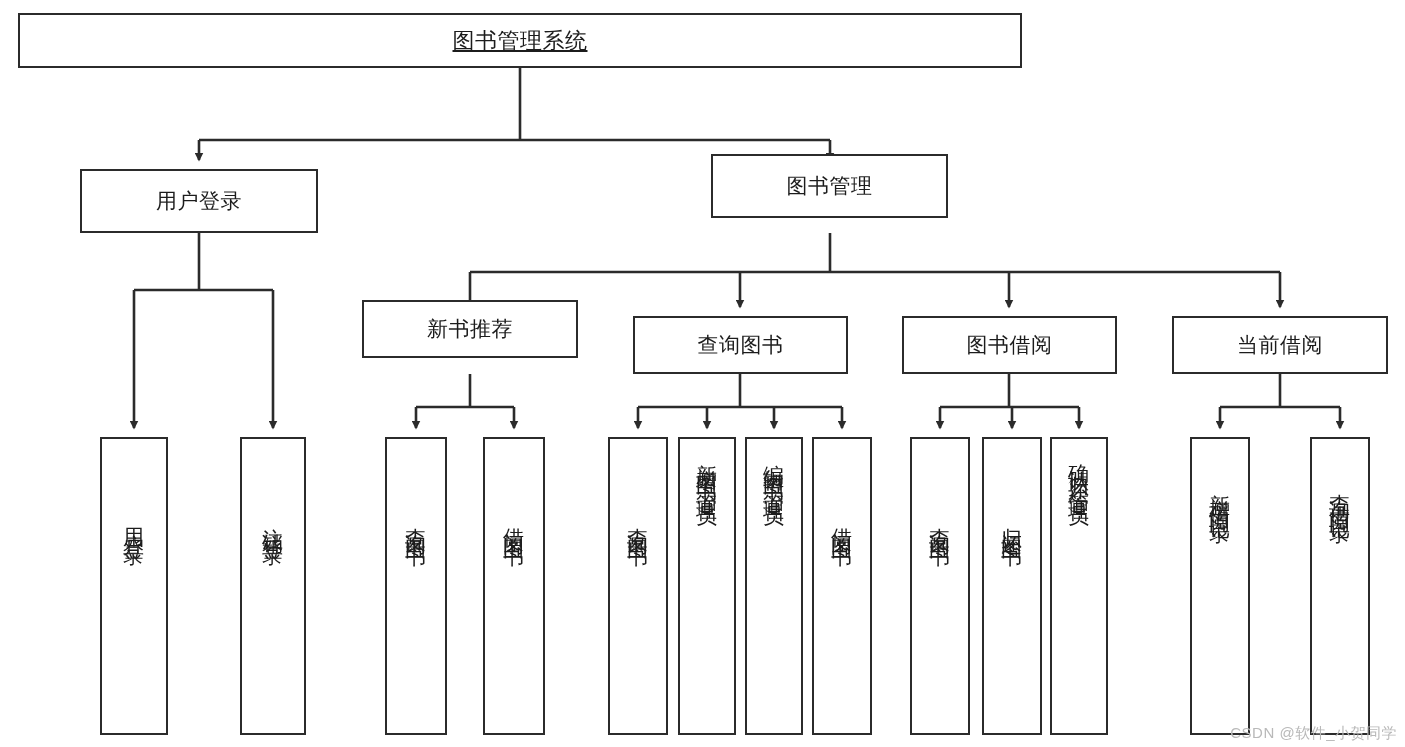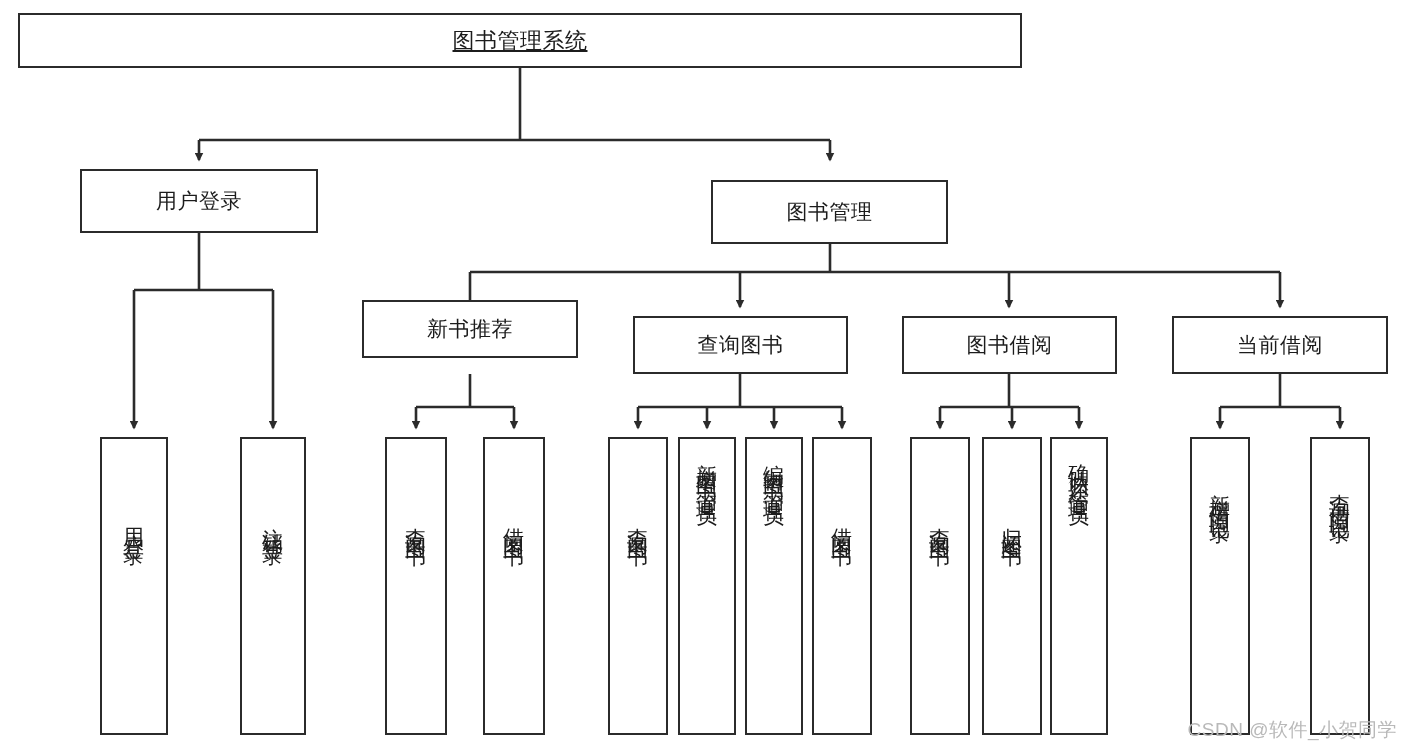--- a/index.html
+++ b/index.html
@@ -51,21 +51,21 @@
     white-space: nowrap;
     display: block;
   }
   #title-node {
     font-size: 22px;
   }
   #watermark {
     position: absolute;
     right: 8px;
     bottom: 4px;
-    font-size: 19px;
+    font-size: 15px;
     color: #b9b9b9;
     white-space: nowrap;
     letter-spacing: 0.5px;
   }
 </style>
 </head>
 <body>
 
 <div id="canvas">
 
@@ -119,21 +119,21 @@
     </g>
   </svg>
 
   <div class="node h" id="title-node" style="left:18px; top:13px; width:1004px; height:55px;text-decoration:underline;">
     <span>图书管理系统</span>
   </div>
 
   <div class="node h" style="left:80px; top:169px; width:238px; height:64px;">
     <span>用户登录</span>
   </div>
-  <div class="node h" style="left:711px; top:180px; width:237px; height:64px;">
+  <div class="node h" style="left:711px; top:154px; width:237px; height:64px;">
     <span>图书管理</span>
   </div>
 
   <div class="node h" style="left:362px; top:300px; width:216px; height:58px;">
     <span>新书推荐</span>
   </div>
   <div class="node h" style="left:633px; top:316px; width:215px; height:58px;">
     <span>查询图书</span>
   </div>
   <div class="node h" style="left:902px; top:316px; width:215px; height:58px;">

